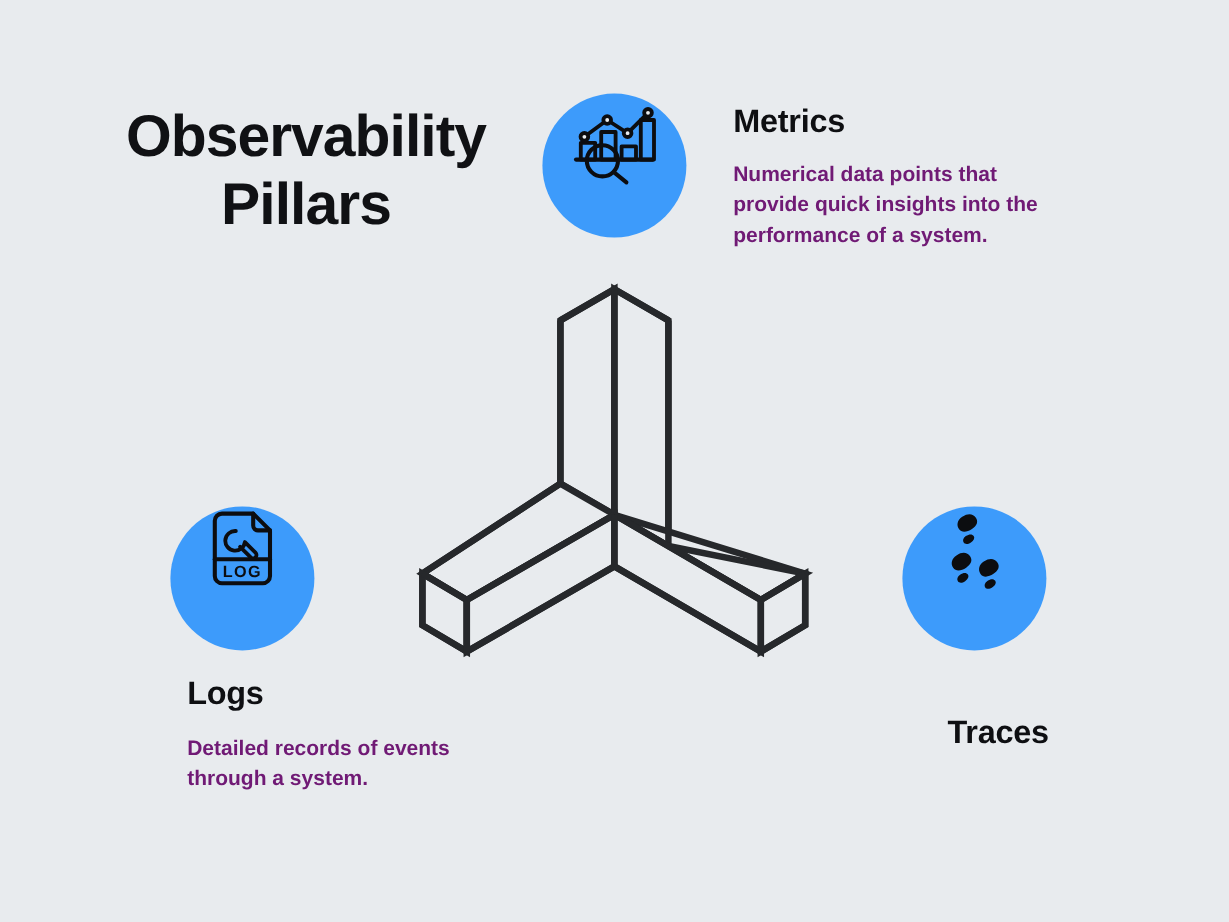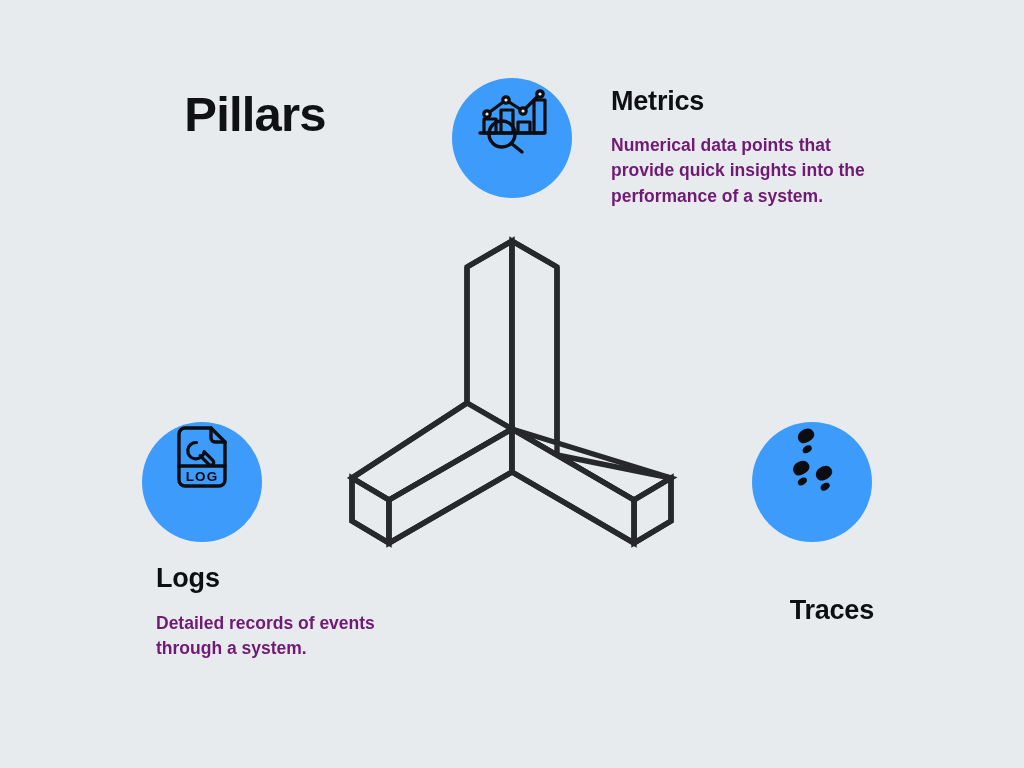--- a/index.html
+++ b/index.html
@@ -105,20 +105,21 @@
     height: 340px;
   }
   .tribar svg { display: block; }
 </style>
 </head>
 <body>
 
 <div class="stage">
 
   <div class="title">
+    <span class="title-line">Observability</span>
     <span class="title-line">Pillars</span>
   </div>
 
   <div class="circle circle-metrics">
     <span>
       <svg width="78" height="78" viewBox="0 0 78 78" fill="none" stroke="#0c0d10" stroke-width="3.2" stroke-linecap="round" stroke-linejoin="round">
 
         <line x1="7" y1="55" x2="71" y2="55" stroke-width="3.4"></line>
 
         <rect x="11" y="41" width="12" height="14"></rect>

